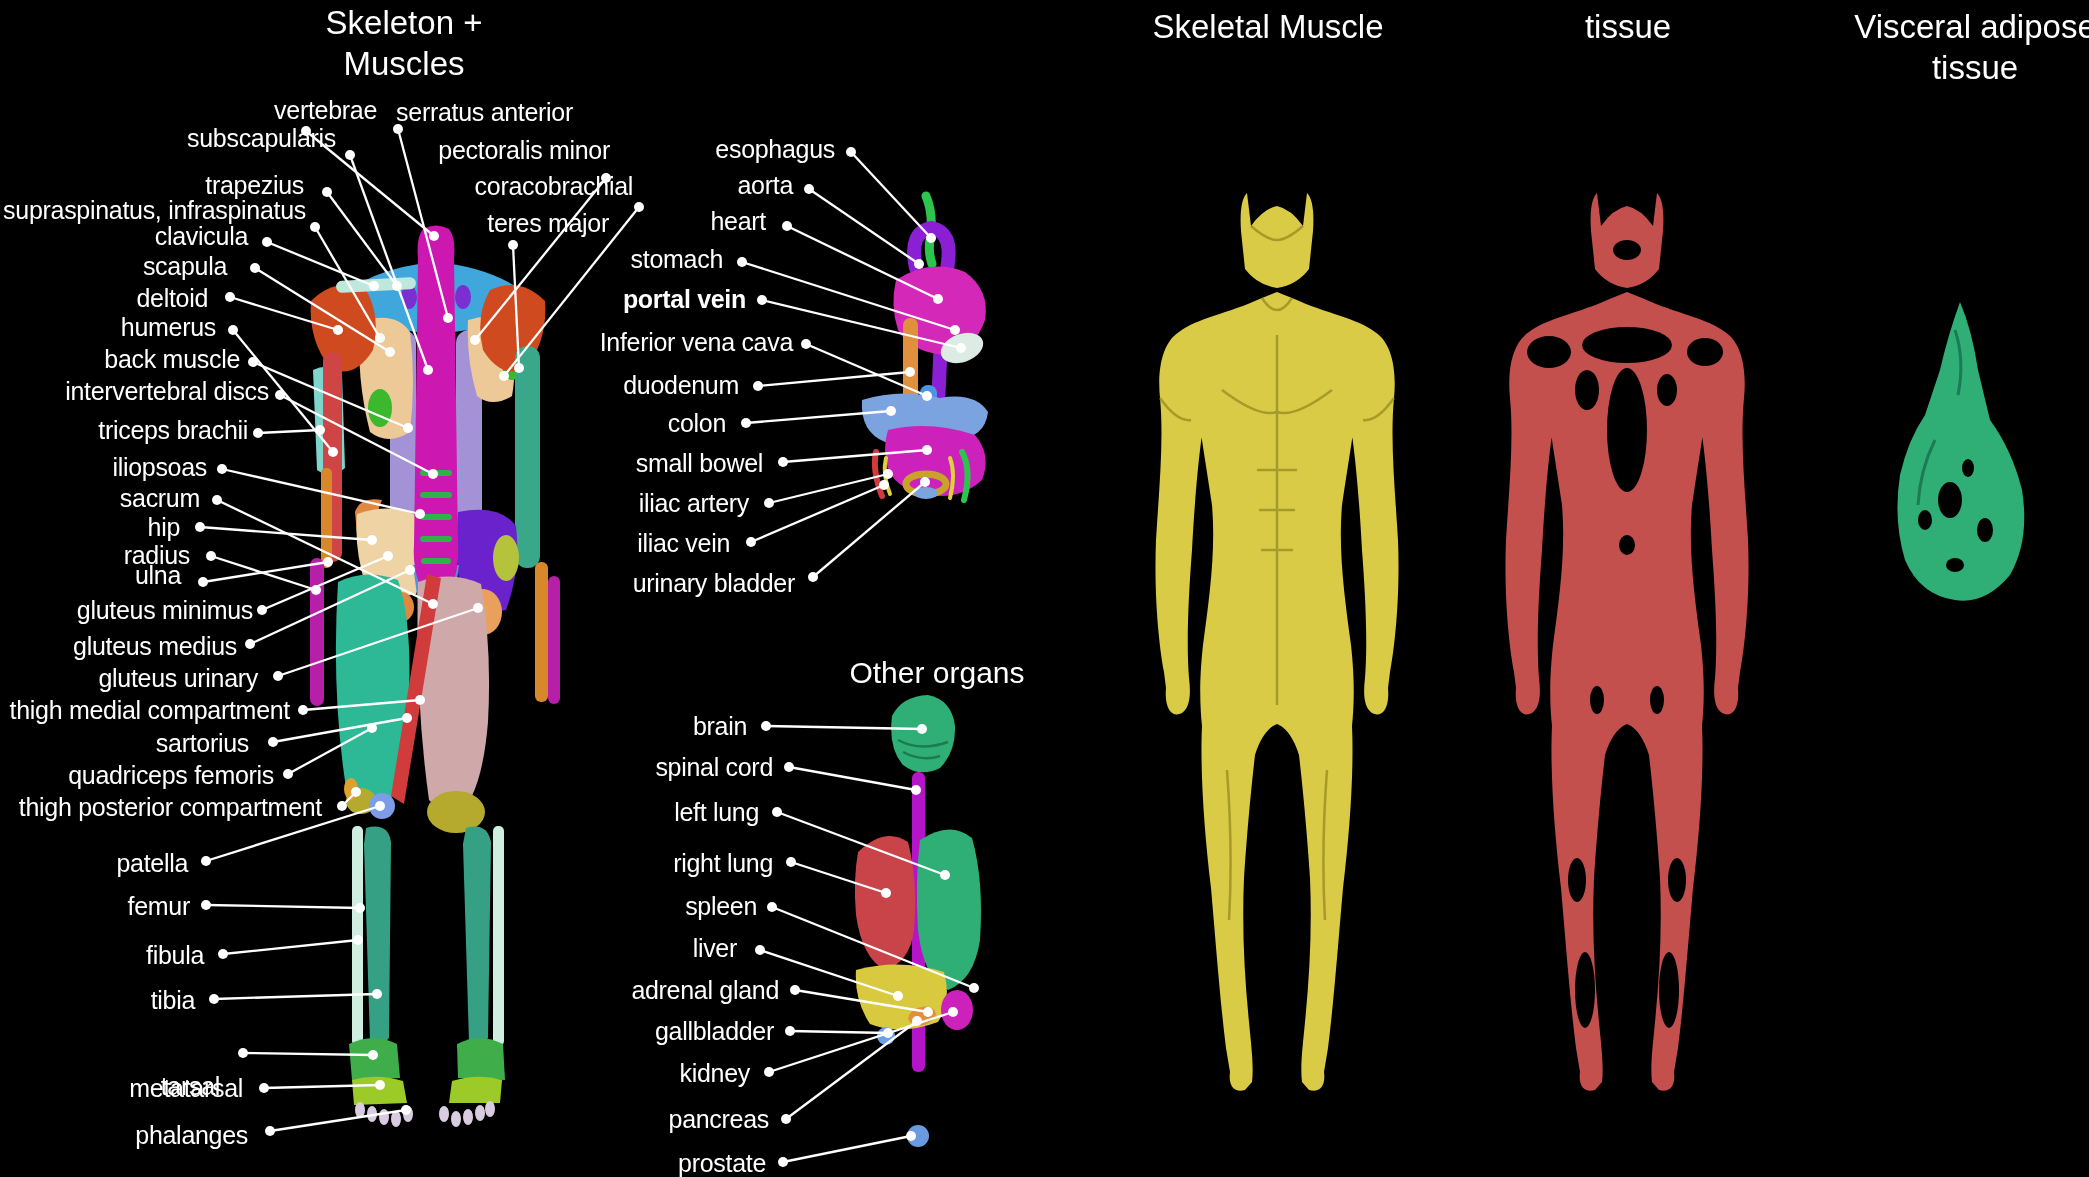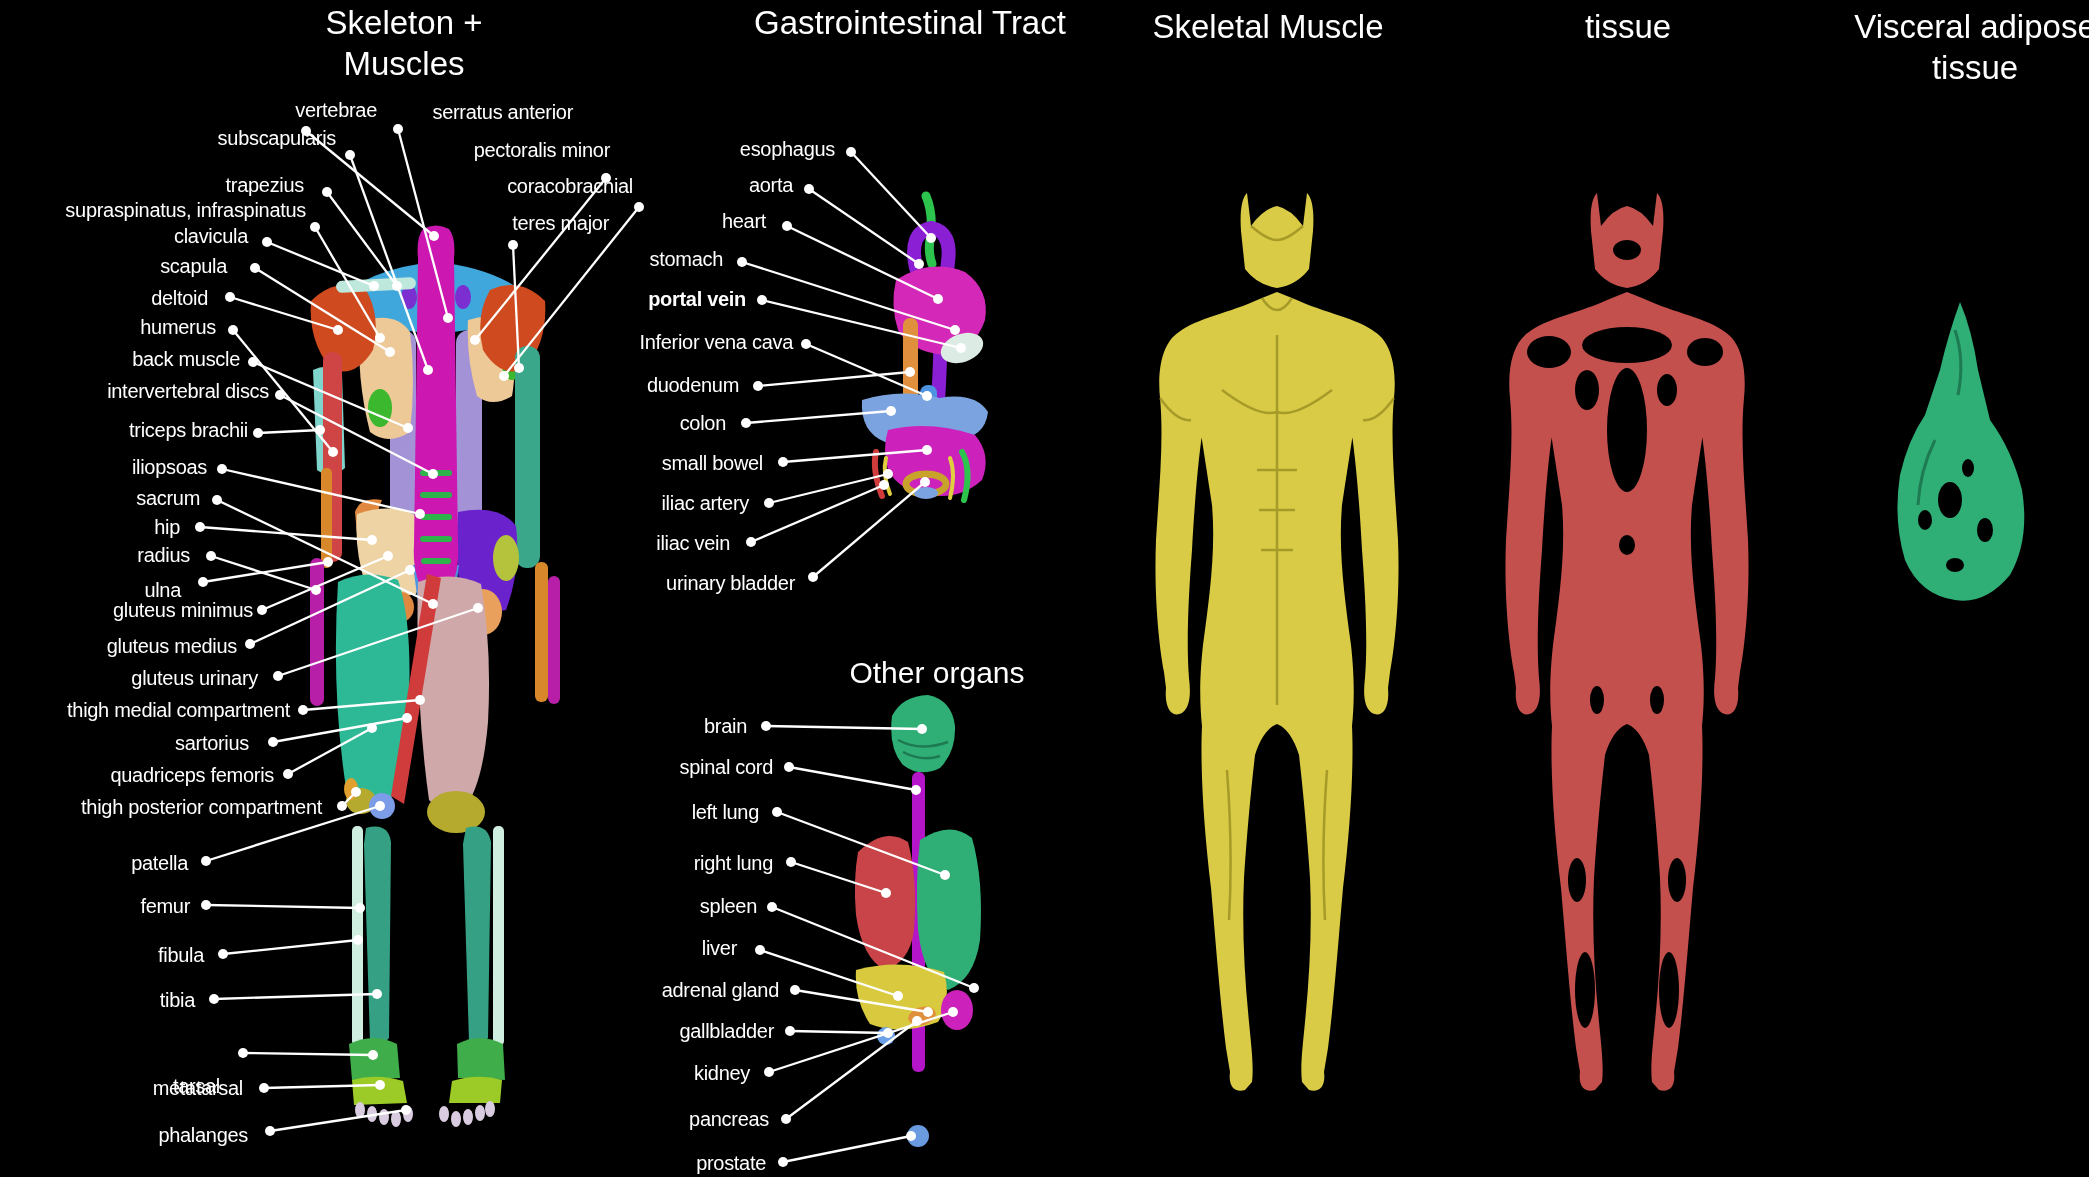--- a/index.html
+++ b/index.html
@@ -4,21 +4,21 @@
 <style>
   :root{ --label-color:#ffffff; --line-color:#ffffff; }
   html,body{margin:0;padding:0;background:#000;}
   #stage{position:relative;width:2089px;height:1177px;background:#000;overflow:hidden;
          font-family:"Liberation Sans","DejaVu Sans",sans-serif;}
   #art,#callout-svg{position:absolute;left:0;top:0;width:2089px;height:1177px;}
   #callout-svg line{stroke:var(--line-color);stroke-width:2.3px;}
   #callout-svg circle{fill:var(--line-color);}
   .fig-title{position:absolute;transform:translateX(-50%);color:var(--label-color);
              font-size:33px;line-height:41px;text-align:center;white-space:nowrap;font-weight:400;}
-  .callout-label{position:absolute;color:var(--label-color);font-size:20px;line-height:30px;
+  .callout-label{position:absolute;color:var(--label-color);font-size:25px;line-height:30px;
                  white-space:nowrap;letter-spacing:-0.3px;text-align:center;}
 </style>
 </head>
 <body>
 
 <div id="stage">
 
   <svg id="art" viewBox="0 0 2089 1177">
     <defs>
       <g id="half-body">
@@ -346,21 +346,20 @@
       <line x1="783" y1="1162" x2="911" y2="1136"></line>
       <circle cx="783" cy="1162" r="5"></circle>
       <circle cx="911" cy="1136" r="5"></circle>
     </svg>
   <div id="titles">
       <div class="fig-title" style="left: 404px; top: 2px;">
         <div>Skeleton +</div>
         <div>Muscles</div>
       </div>
       <div class="fig-title" style="left: 910px; top: 2px;">
-        <div>Gastrointestinal Tract</div>
       </div>
       <div class="fig-title" style="left: 1268px; top: 6px;">
         <div>Skeletal Muscle</div>
       </div>
       <div class="fig-title" style="left: 1628px; top: 6px;">
         <div>tissue</div>
       </div>
       <div class="fig-title" style="left: 1975px; top: 6px;">
         <div>Visceral adipose</div>
         <div>tissue</div>
@@ -382,21 +381,21 @@
       <div class="callout-label" style="right: 1862px; top: 251px;">scapula</div>
       <div class="callout-label" style="right: 1881px; top: 283px;">deltoid</div>
       <div class="callout-label" style="right: 1873px; top: 312px;">humerus</div>
       <div class="callout-label" style="right: 1849px; top: 344px;">back muscle</div>
       <div class="callout-label" style="right: 1820px; top: 376px;">intervertebral discs</div>
       <div class="callout-label" style="right: 1841px; top: 415px;">triceps brachii</div>
       <div class="callout-label" style="right: 1882px; top: 452px;">iliopsoas</div>
       <div class="callout-label" style="right: 1889px; top: 483px;">sacrum</div>
       <div class="callout-label" style="right: 1909px; top: 512px;">hip</div>
       <div class="callout-label" style="right: 1899px; top: 540px;">radius</div>
-      <div class="callout-label" style="right: 1908px; top: 575px;">ulna</div>
+      <div class="callout-label" style="right: 1908px; top: 560px;">ulna</div>
       <div class="callout-label" style="right: 1836px; top: 595px;">gluteus minimus</div>
       <div class="callout-label" style="right: 1852px; top: 631px;">gluteus medius</div>
       <div class="callout-label" style="right: 1831px; top: 663px;">gluteus urinary</div>
       <div class="callout-label" style="right: 1799px; top: 695px;">thigh medial compartment</div>
       <div class="callout-label" style="right: 1840px; top: 728px;">sartorius</div>
       <div class="callout-label" style="right: 1815px; top: 760px;">quadriceps femoris</div>
       <div class="callout-label" style="right: 1767px; top: 792px;">thigh posterior compartment</div>
       <div class="callout-label" style="right: 1901px; top: 848px;">patella</div>
       <div class="callout-label" style="right: 1899px; top: 891px;">femur</div>
       <div class="callout-label" style="right: 1885px; top: 940px;">fibula</div>

